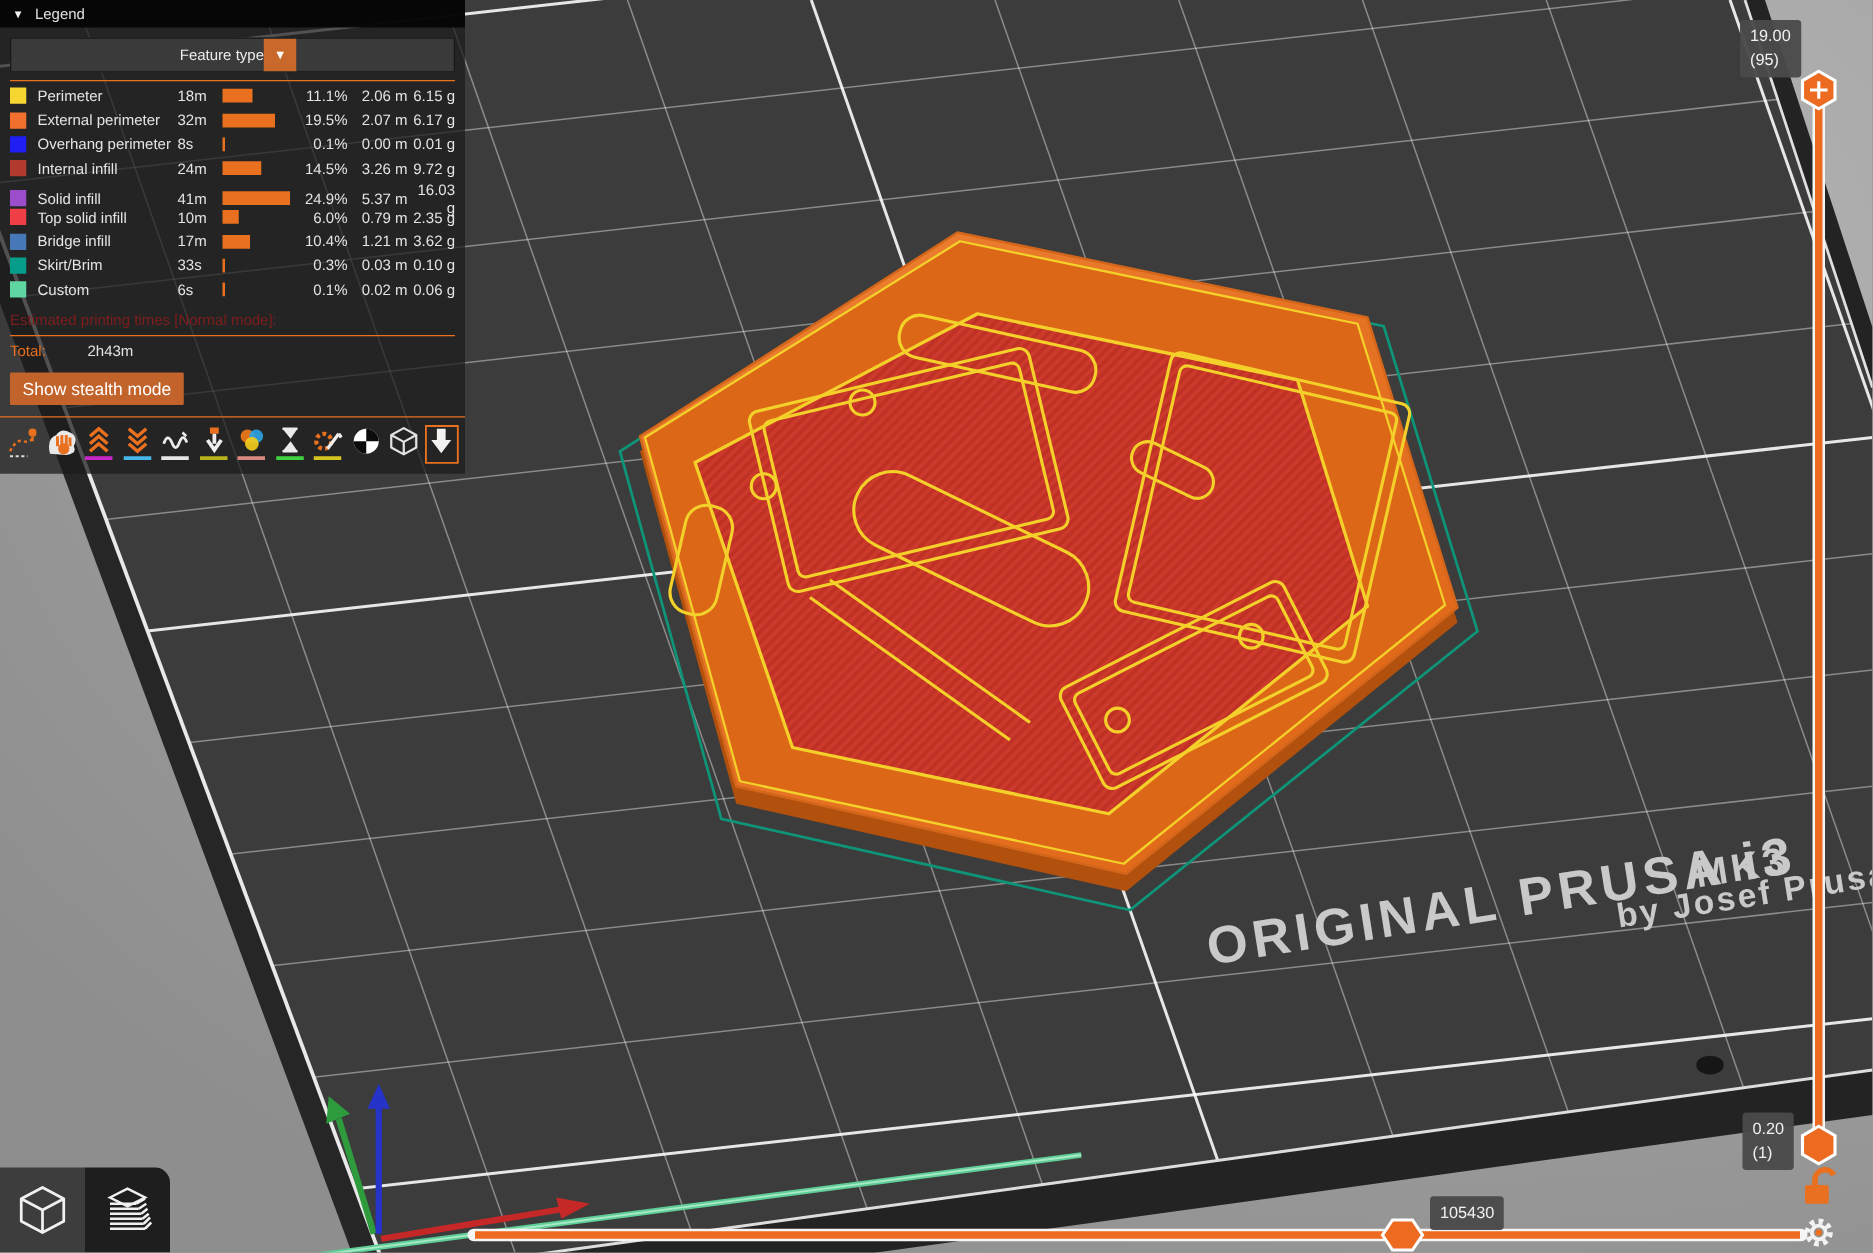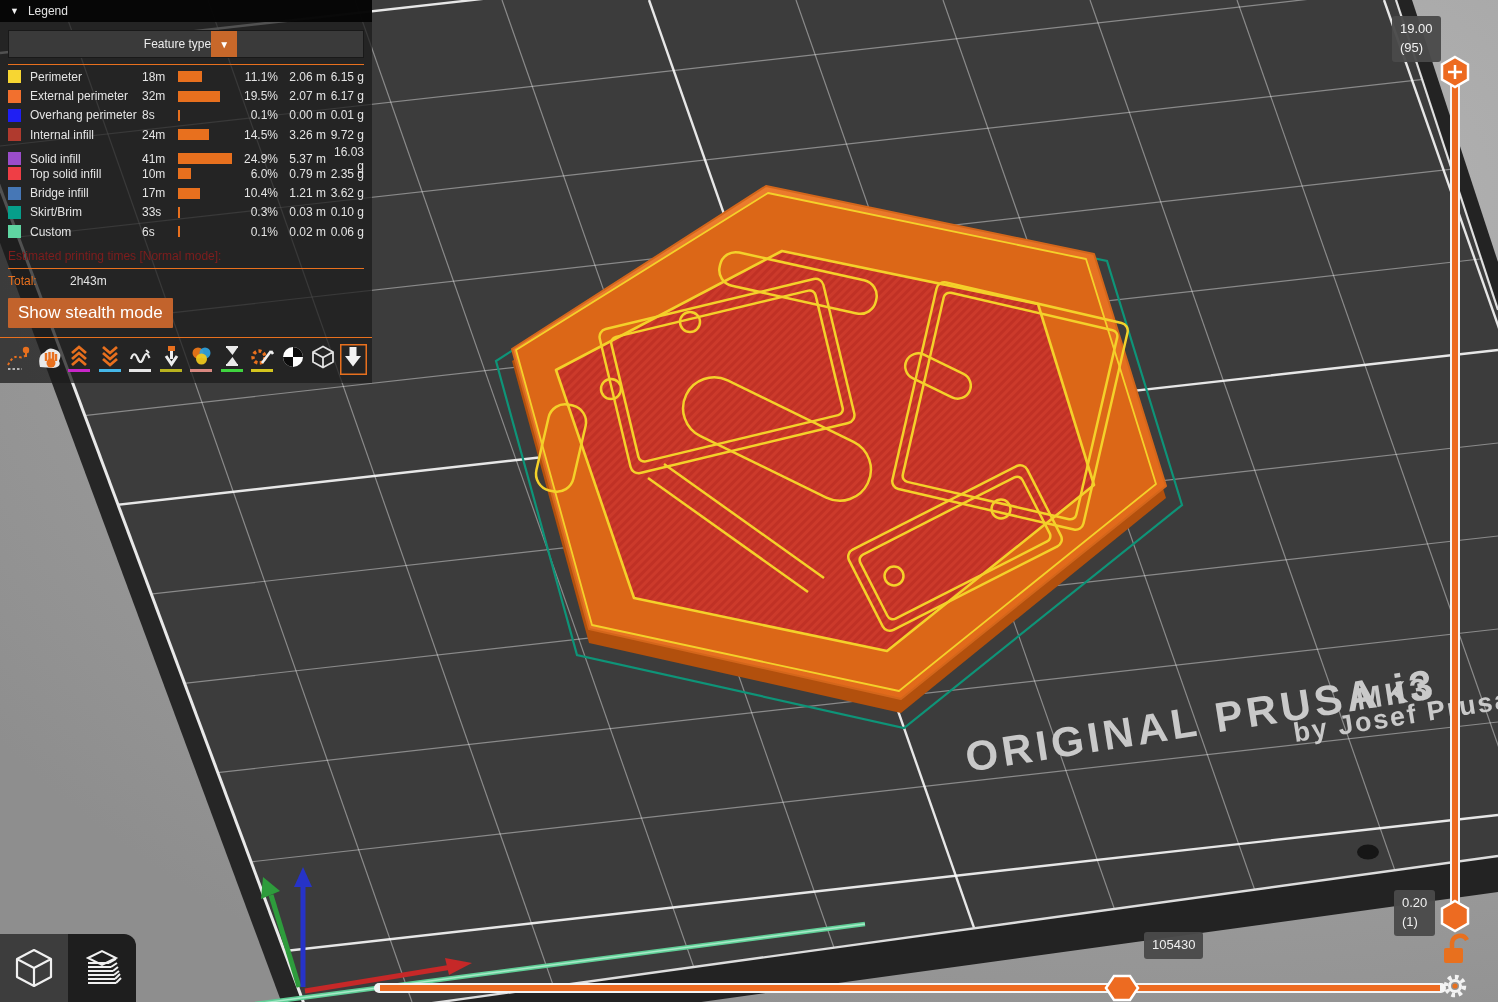--- a/index.html
+++ b/index.html
@@ -30,21 +30,21 @@
   .trow{display:grid;grid-template-columns:22px 112px 36px 58px 42px 48px 38px;
     align-items:center;height:19.4px}
   .swatch{width:13px;height:13px}
   .barwrap{height:11px;display:flex;align-items:center}
   .bar{height:11px;background:#E8701E}
   .pct,.um,.ug{text-align:right}
   .est-title{padding:7px 8px 4px;color:#7f1d1d}
   .kv{display:flex;padding:3px 8px 2px;line-height:15px}
   .kv .k{width:62px;color:#E8701E}
   .stealth{margin:7px 8px 2px;display:inline-block;background:#C2632C;
-    color:#fff;padding:5px 10px;font-size:17px;cursor:pointer;border-radius:1px}
+    color:#fff;padding:5px 10px;font-size:14px;cursor:pointer;border-radius:1px}
   .icons{border-top:1px solid #E8701E;margin-top:7px;padding:6px 5px 8px;
     display:flex;gap:3.5px;align-items:center}
   .icon{width:27px;height:31px;display:flex;align-items:center;
     justify-content:center;cursor:pointer}
   .icon.active{box-shadow:0 0 0 1.5px #E8701E inset}
 
   
   .tip{position:absolute;background:rgba(74,74,74,.96);color:#f0f0f0;
     font-size:13px;padding:4px 8px;border-radius:3px;line-height:1.45;
     white-space:nowrap}
@@ -204,21 +204,21 @@
 </svg>
 
 <div class="tip" style="left:1392px;top:16px">
   <div>19.00</div>
   <div>(95)</div>
 </div>
 <div class="tip" style="left:1394px;top:890px">
   <div>0.20</div>
   <div>(1)</div>
 </div>
-<div class="tip" style="left:1144px;top:932px">
+<div class="tip" style="left:1144px;top:957px">
   <span>105430</span>
 </div>
 
 <div class="legend-panel">
   <div class="legend-header">
     <span class="tri">▼</span>
     <span>Legend</span>
   </div>
 
   <div class="view-select">

